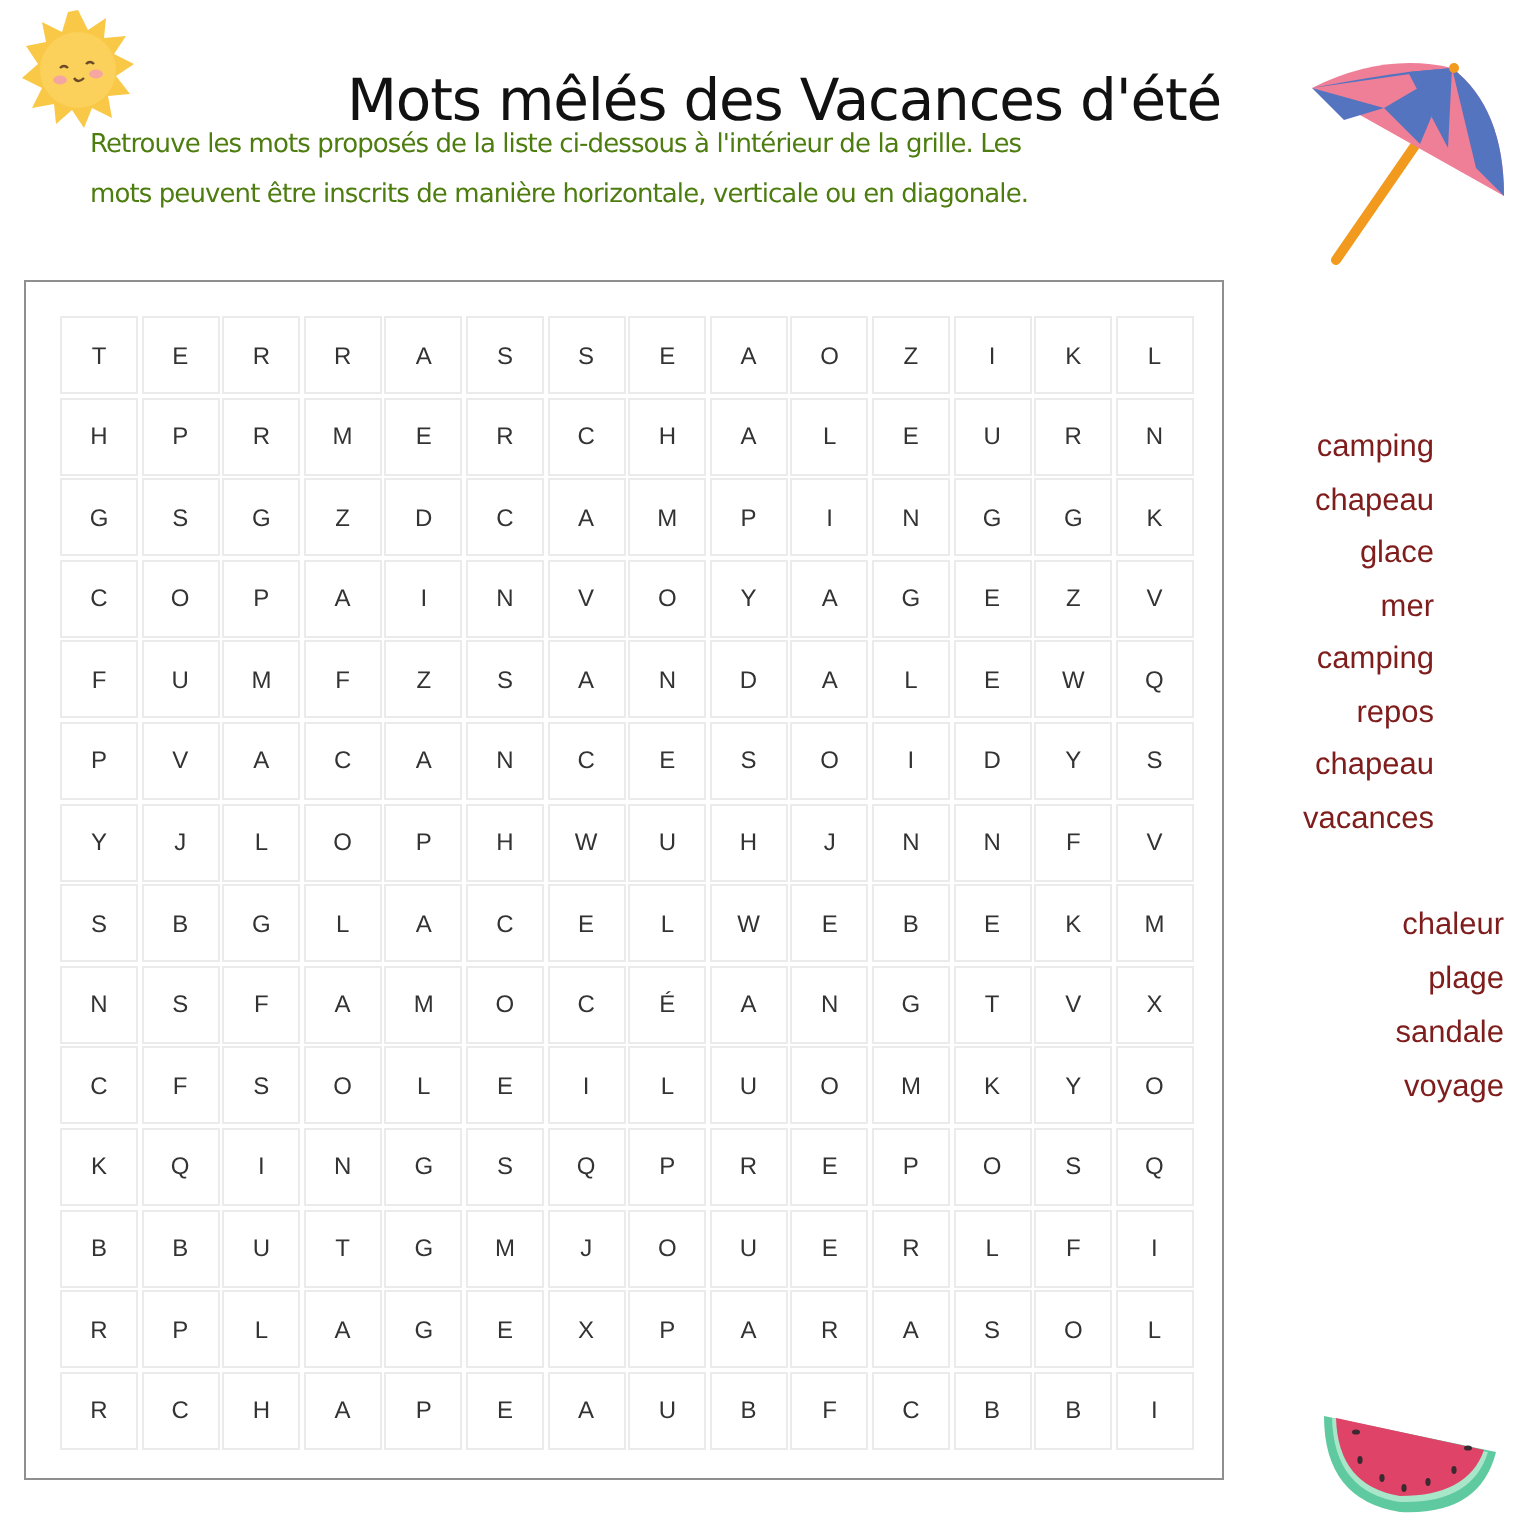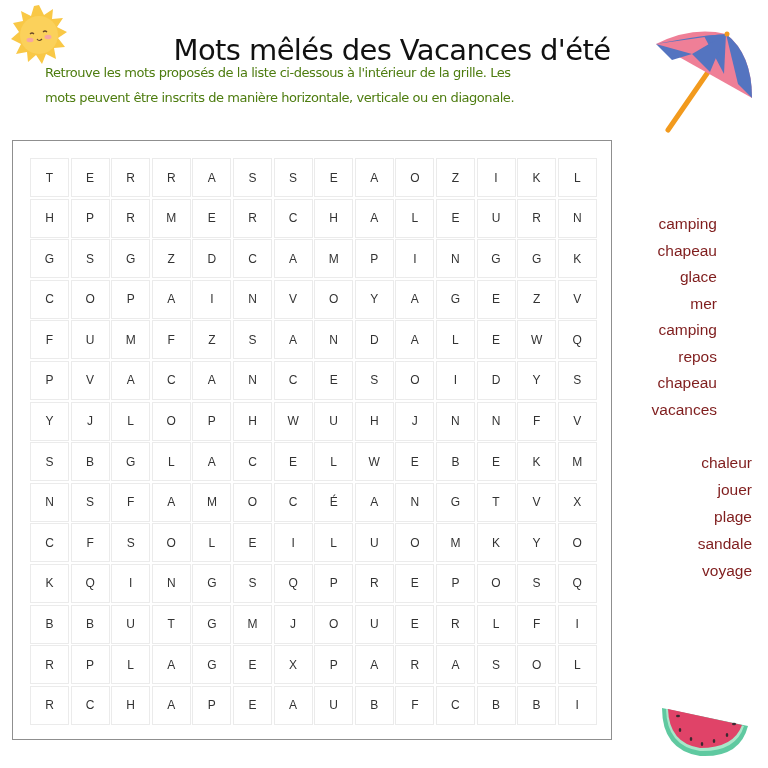--- a/index.html
+++ b/index.html
@@ -284,21 +284,20 @@
     <div class="word">chapeau</div>
     <div class="word">glace</div>
     <div class="word">mer</div>
     <div class="word">camping</div>
     <div class="word">repos</div>
     <div class="word">chapeau</div>
     <div class="word">vacances</div>
   </div>
 <div class="words-left" id="words-left">
     <div class="word">chaleur</div>
-    <div class="word">jouer</div>
     <div class="word">plage</div>
     <div class="word">sandale</div>
     <div class="word">voyage</div>
   </div>
 
 <svg class="watermelon" viewBox="0 0 94 58">
   <path d="M6,8 L92,26 Q84,58 44,56 Q6,50 6,8 Z" fill="#5fc9a0"></path>
   <path d="M10,9 L88,26 Q80,52 44,51 Q11,46 10,9 Z" fill="#a8e6c9"></path>
   <path d="M12,9 L86,25 Q78,48 44,48 Q13,43 12,9 Z" fill="#e04368"></path>
   <g fill="#3b2a30">

